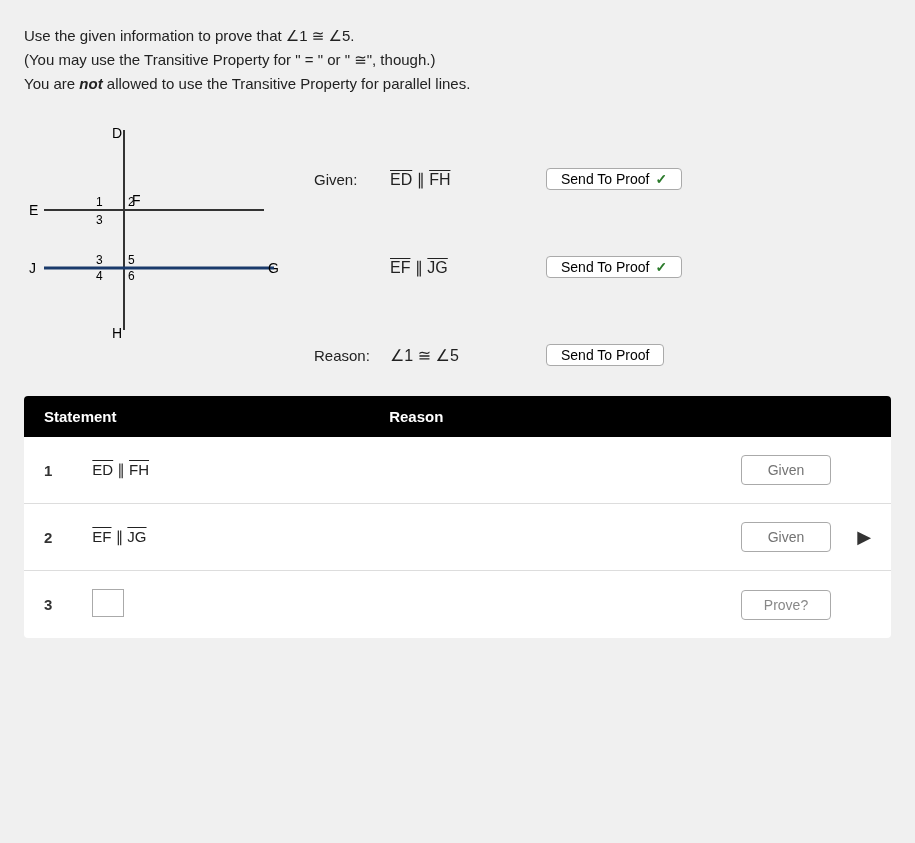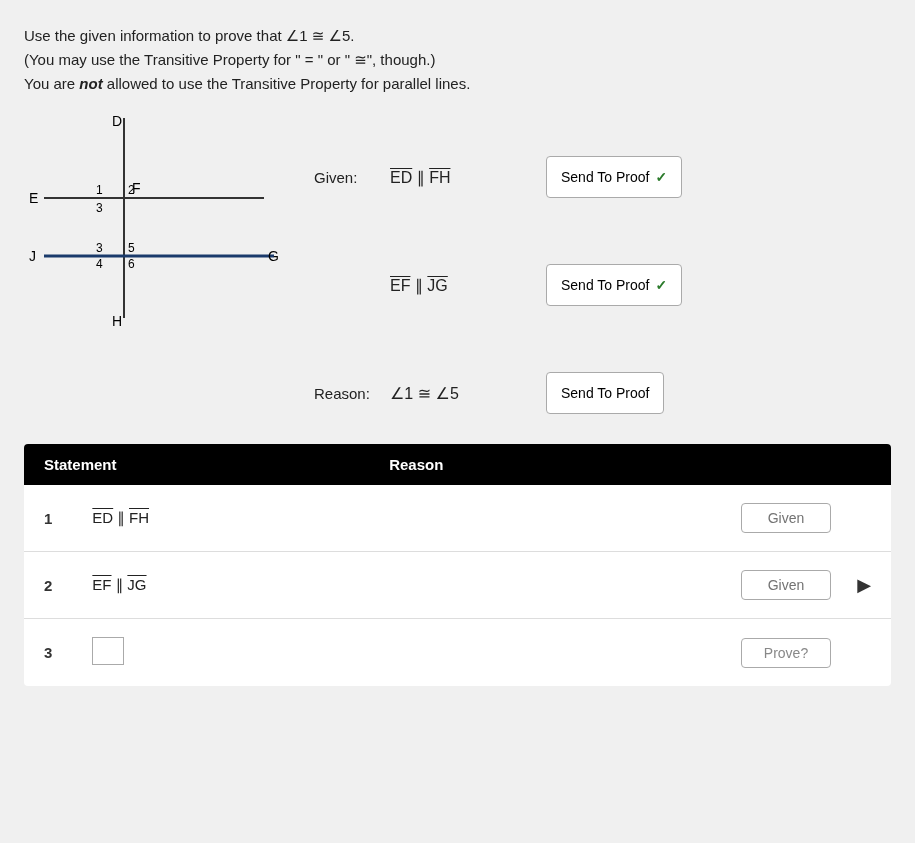--- a/index.html
+++ b/index.html
@@ -7,21 +7,21 @@
       background: #f0f0f0;
       font-family: Arial, sans-serif;
       width: 915px;
       min-height: 843px;
       padding: 24px;
       color: #222;
     }
     .instructions {
       font-size: 15px;
       line-height: 1.6;
-      margin-bottom: 12px;
+      margin-bottom: 24px;
     }
     .instructions em {
       font-style: italic;
       font-weight: bold;
     }
     .content-area {
       display: flex;
       gap: 30px;
       margin-bottom: 30px;
     }
@@ -55,21 +55,21 @@
       font-size: 16px;
       min-width: 140px;
     }
     .overline {
       text-decoration: overline;
     }
     .send-to-proof-btn {
       background: white;
       border: 1.5px solid #aaa;
       border-radius: 4px;
-      padding: 12px 14px;
+      padding: 2px 14px;
       font-size: 14px;
       cursor: pointer;
       display: flex;
       align-items: center;
       gap: 6px;
       white-space: nowrap;
     }
     .send-to-proof-btn .checkmark {
       color: #2a7a2a;
       font-weight: bold;

